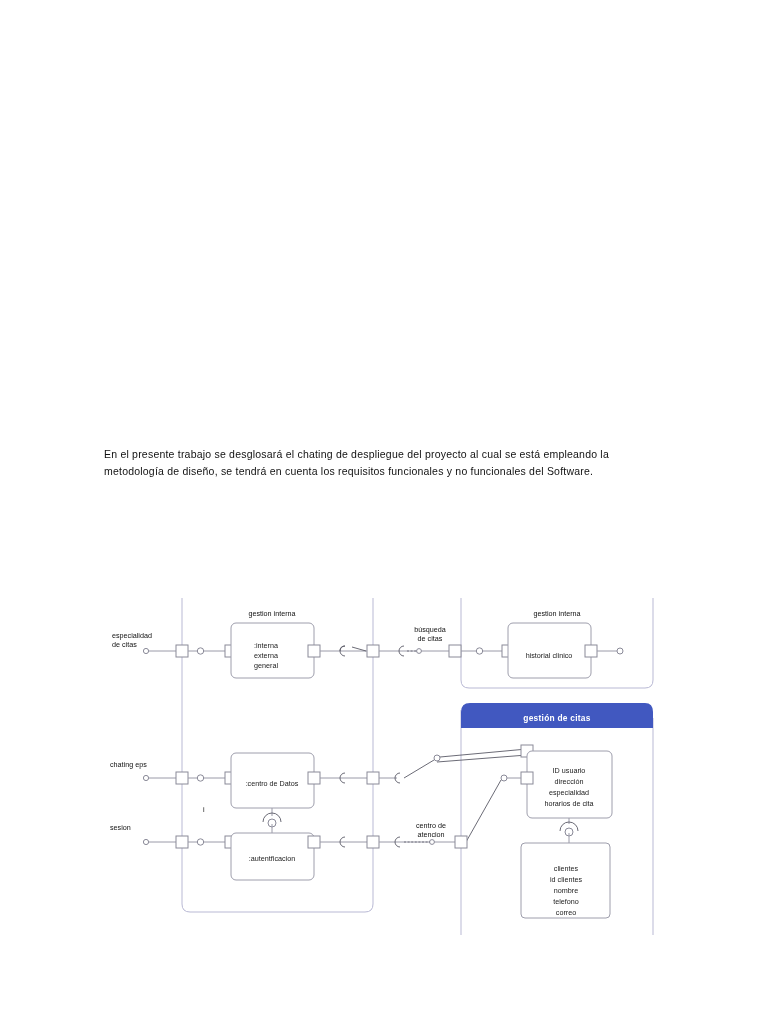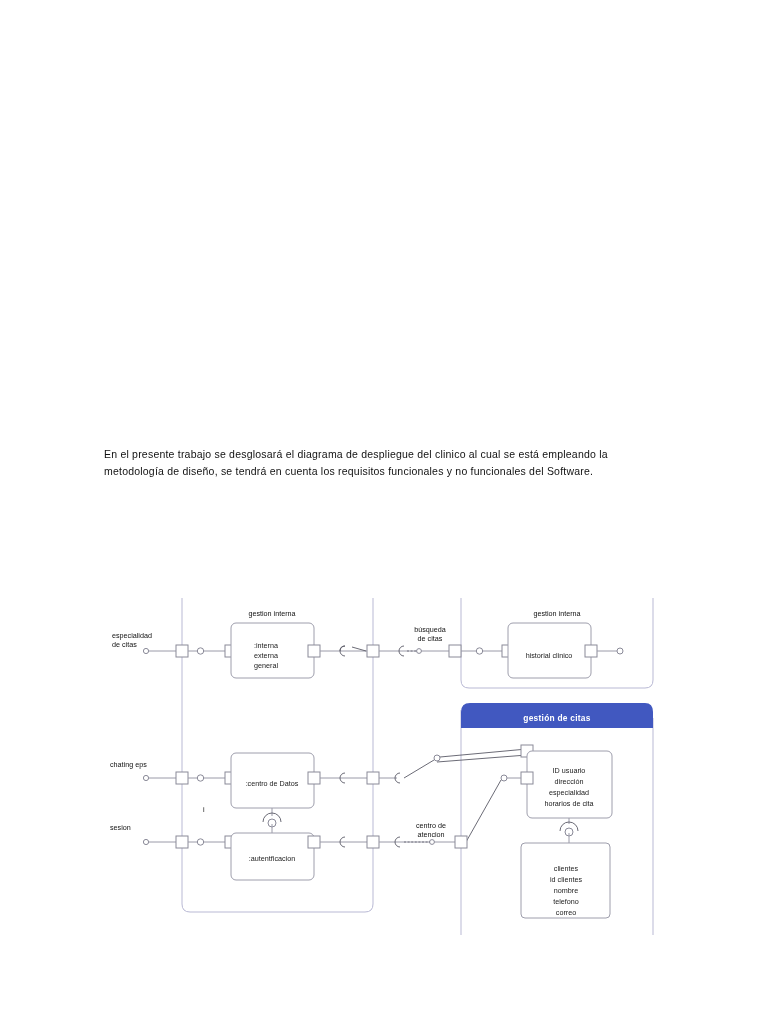--- a/index.html
+++ b/index.html
@@ -48,21 +48,21 @@
     fill:#ffffff;
     letter-spacing:0.03em;
   }
 </style>
 </head>
 <body>
 
 <div class="page">
 
   <div class="para">
-    <p>En el presente trabajo se desglosará el diagrama de despliegue del clinico al cual se está empleando la metodología de diseño, se tendrá en cuenta los requisitos funcionales y no funcionales del Software.</p>
+    <p>En el presente trabajo se desglosará el chating de despliegue del proyecto al cual se está empleando la metodología de diseño, se tendrá en cuenta los requisitos funcionales y no funcionales del Software.</p>
   </div>
 
   <div class="diagram">
     <svg width="768" height="350" viewBox="0 0 768 350" xmlns="http://www.w3.org/2000/svg">
 
       <defs>
         <style>
           .ln   { stroke:#9a9aa8; stroke-width:1; fill:none; }
           .ln2  { stroke:#a6a6b4; stroke-width:1.1; fill:none; }
           .cn   { stroke:#5a5a66; stroke-width:0.9; fill:none; }

